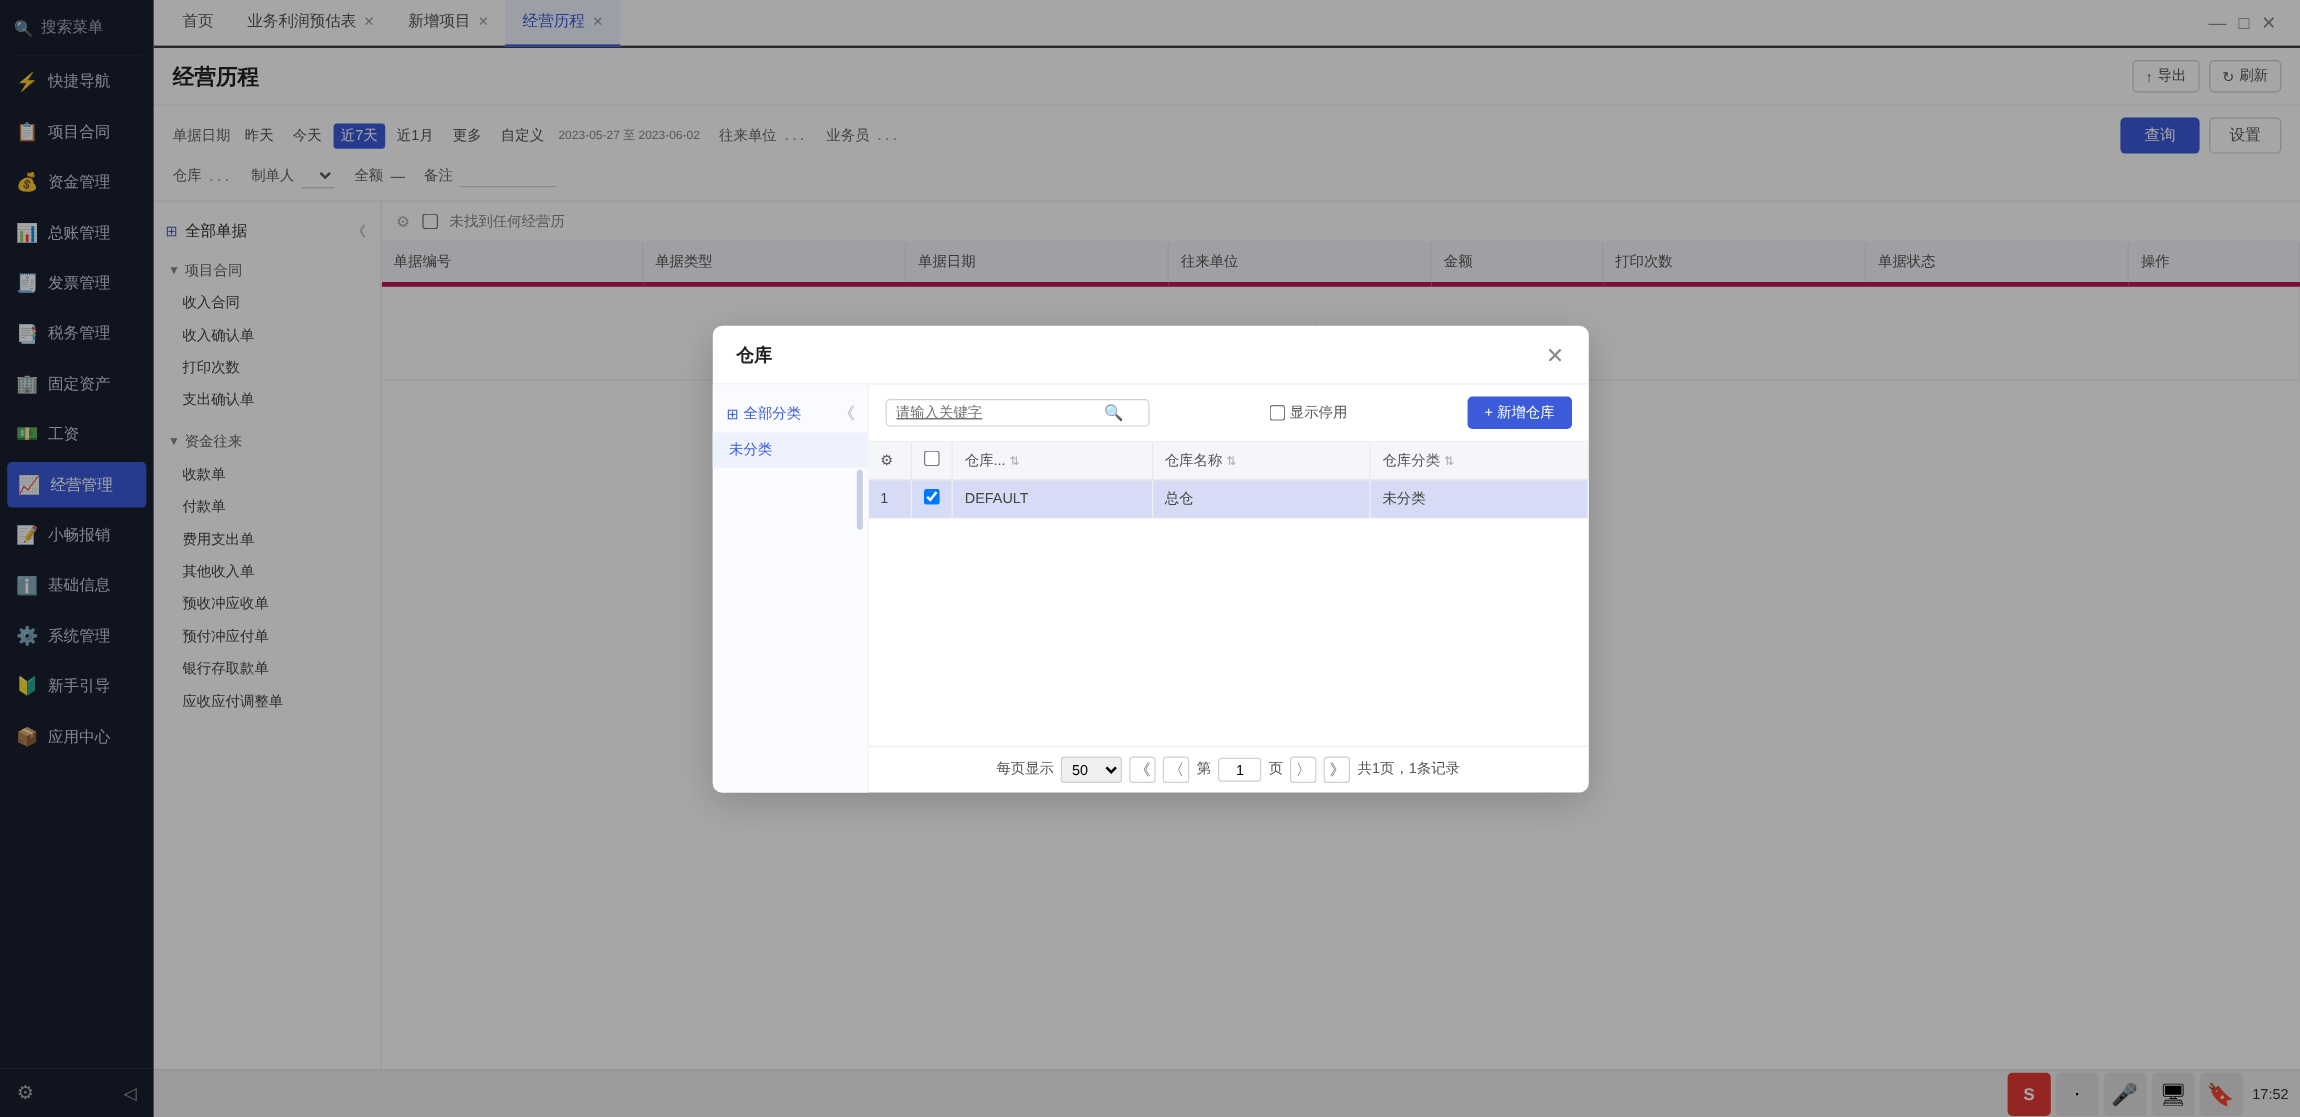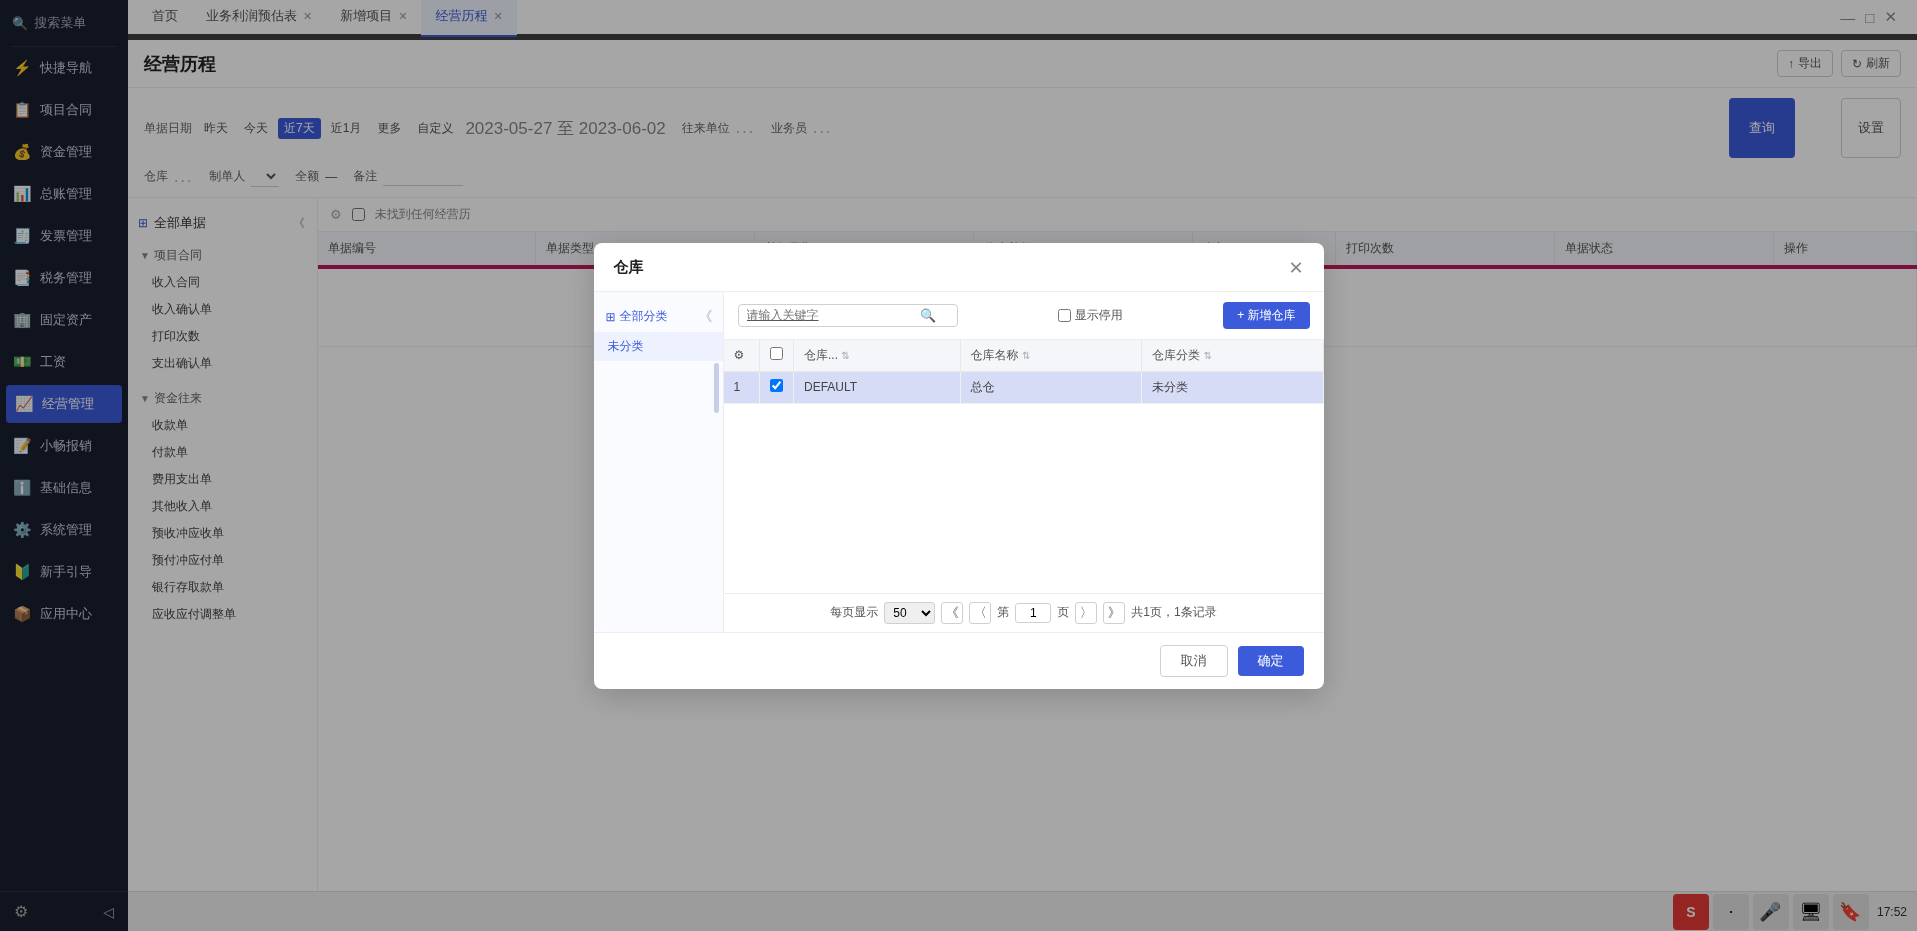--- a/index.html
+++ b/index.html
@@ -26,21 +26,21 @@
     .sidebar-bottom {
       margin-top: auto; display: flex; align-items: center; justify-content: space-between;
       padding: 10px 14px; border-top: 1px solid #2a3045;
     }
 
     
     .main { margin-left: 128px; height: 931px; display: flex; flex-direction: column; background: #f0f2f5; }
 
     
     .tabs {
-      display: flex; align-items: center; background: #fff; border-bottom: 6px solid #404040;
+      display: flex; align-items: center; background: #fff; border-bottom: 2px solid #404040;
       padding: 0 10px; height: 40px; gap: 0; text-align: center;
     }
     .tab {
       padding: 0 14px; height: 40px; display: flex; align-items: center;
       font-size: 13px; color: #555; cursor: pointer; gap: 6px; border-bottom: 2px solid transparent;
     }
     .tab.active { color: #3b5bdb; border-bottom: 2px solid #3b5bdb; background: #f0f4ff; }
     .tab .close-btn { font-size: 11px; color: #999; cursor: pointer; }
     .tab-close-top { margin-left: auto; display: flex; align-items: center; gap: 10px; padding-right: 10px; font-size: 15px; color: #888; cursor: pointer; }
 
@@ -63,41 +63,41 @@
     }
     .filter-row { display: flex; align-items: center; gap: 16px; flex-wrap: wrap; }
     .filter-group { display: flex; align-items: center; gap: 6px; font-size: 12px; color: #555; }
     .filter-label { color: #666; white-space: nowrap; }
     .date-btns { display: flex; gap: 4px; }
     .date-btn {
       padding: 2px 6px; border: none; background: none; font-size: 12px;
       color: #555; cursor: pointer; border-radius: 3px;
     }
     .date-btn.active { background: #3b5bdb; color: #fff; border-radius: 3px; }
-    .date-range { font-size: 17px; color: #888; }
+    .date-range { font-size: 10px; color: #888; }
     .filter-dots { color: #aaa; cursor: pointer; font-size: 16px; letter-spacing: 2px; }
     .filter-select {
       border: none; border-bottom: 1px solid #d0d0d0; padding: 2px 4px;
       font-size: 12px; color: #555; outline: none; background: transparent;
     }
     .filter-row2 { display: flex; align-items: center; gap: 16px; }
     .filter-field {
       display: flex; align-items: center; gap: 6px; font-size: 12px; color: #555;
     }
     .filter-input {
       border: none; border-bottom: 1px solid #d0d0d0; padding: 2px 4px;
       font-size: 12px; outline: none; background: transparent; width: 80px;
     }
     .btn-query {
       padding: 0 20px; background: #3b5bdb; color: #fff; border: none;
       border-radius: 4px; font-size: 13px; cursor: pointer;
     }
     .btn-settings {
-      padding: 20px 16px; background: #fff; color: #555; border: 1px solid #d0d0d0;
-      border-radius: 4px; font-size: 13px; cursor: pointer; margin-left: 38px;
+      padding: 5px 16px; background: #fff; color: #555; border: 1px solid #d0d0d0;
+      border-radius: 4px; font-size: 13px; cursor: pointer;
     }
 
     
     .content-area {
       flex: 1; display: flex; gap: 0; overflow: hidden;
     }
 
     
     .left-nav {
       width: 190px; background: #fff; border-right: 1px solid #eee;
@@ -609,24 +609,20 @@
         <span>第</span>
         <input type="text" class="modal-page-input" value="1" style="">
         <span>页</span>
         <button class="modal-page-btn">〉</button>
         <button class="modal-page-btn">》</button>
         <span>共1页，1条记录</span>
       </div>
     </div>
   </div>
 
-  <div class="modal-footer">
-    <button class="btn-cancel">取消</button>
-    <button class="btn-confirm">确定</button>
-  </div>
 </div>
 
 <div class="taskbar">
   <div class="taskbar-apps">
     <div class="taskbar-app" style="background:#e53935; color:#fff; font-weight:bold; font-size:14px;">S</div>
     <div class="taskbar-app" style="background:#e0e0e0;">·</div>
     <div class="taskbar-app" style="background:#e0e0e0;">🎤</div>
     <div class="taskbar-app" style="background:#e0e0e0;">🖥</div>
     <div class="taskbar-app" style="background:#e0e0e0;">🔖</div>
   </div>

